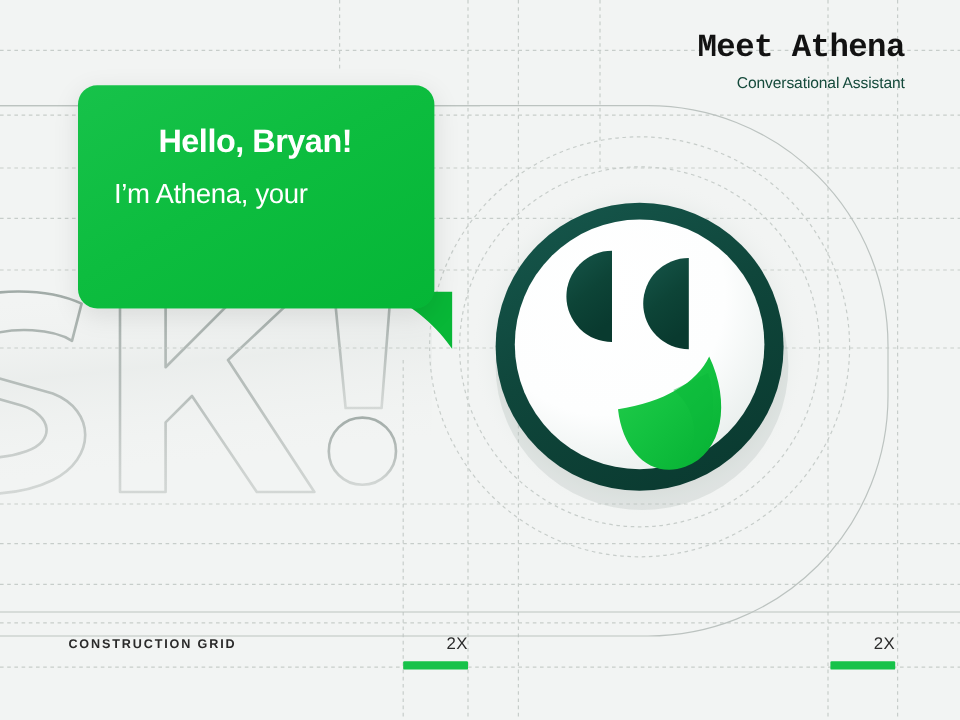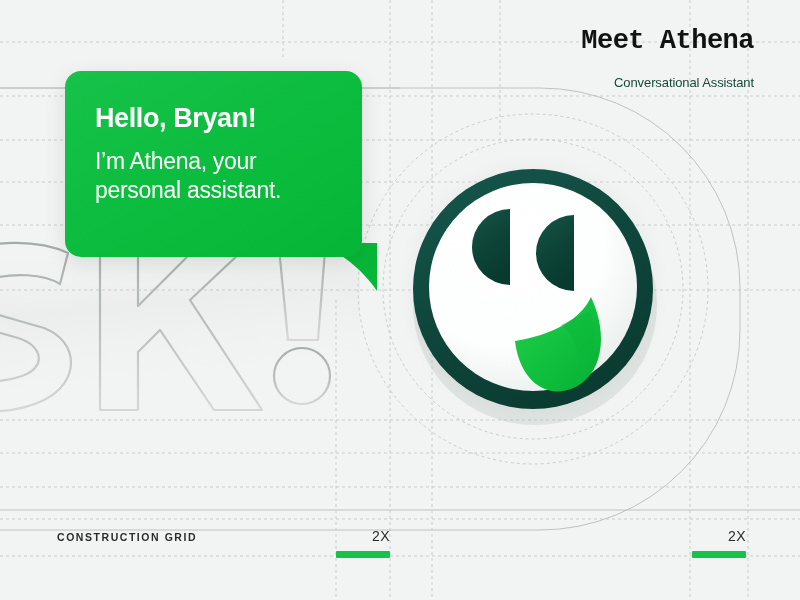--- a/index.html
+++ b/index.html
@@ -29,35 +29,35 @@
     border-radius:16px;
     z-index:6;
     box-shadow:0 6px 22px rgba(0,0,0,0.10);
   }
   .bubble-tail {
     position:absolute; left:325px; top:243px; width:52px; height:48px; z-index:5;
   }
   .bubble-inner { position:absolute; left:30px; top:33px; right:18px; }
   .bubble-h1 {
     color:#ffffff; font-size:27px; font-weight:bold; letter-spacing:-0.4px;
-    line-height:1.1; margin-bottom:13px; white-space:nowrap;
+    line-height:1.1; margin-bottom:13px; white-space:nowrap;margin-left:37px;
   }
   .bubble-p {
     color:#ffffff; font-size:23px; font-weight:300; line-height:1.28;
     letter-spacing:-0.3px;
   }
   .bubble-p span { display:block; }
 
   
   .header { position:absolute; right:46px; top:26px; text-align:right; z-index:8; }
   .header-title {
     font-size:27px; font-weight:bold; color:#121212; letter-spacing:-0.5px; line-height:1.15;font-family:Liberation Mono, monospace;
   }
   .header-sub {
-    font-size:13px; color:#154a3b; margin-top:18px; letter-spacing:-0.1px;
+    font-size:13px; color:#154a3b; margin-top:4px; letter-spacing:-0.1px;
   }
 
   
   .footer-label {
     position:absolute; left:57px; top:531px; z-index:8;
     font-size:10.5px; letter-spacing:1.55px; color:#2b2b2b; font-weight:700;
   }
   .tick { position:absolute; z-index:8; }
   .tick-label {
     font-size:14px; color:#2b2b2b; text-align:right; letter-spacing:0.4px;
@@ -194,21 +194,20 @@
 
   <svg class="bubble-tail" viewBox="0 0 52 48">
     <path d="M 0 0 L 52 0 L 52 48 C 40 30 20 12 0 4 Z" fill="#08b737"></path>
   </svg>
 
   <div class="bubble">
     <div class="bubble-inner">
       <div class="bubble-h1">Hello, Bryan!</div>
       <div class="bubble-p">
         <span>I’m Athena, your</span>
-        <span>personal assistant.</span>
       </div>
     </div>
   </div>
 
   <div class="header">
     <div class="header-title">Meet Athena</div>
     <div class="header-sub">Conversational Assistant</div>
   </div>
 
   <div class="footer-label">CONSTRUCTION GRID</div>

